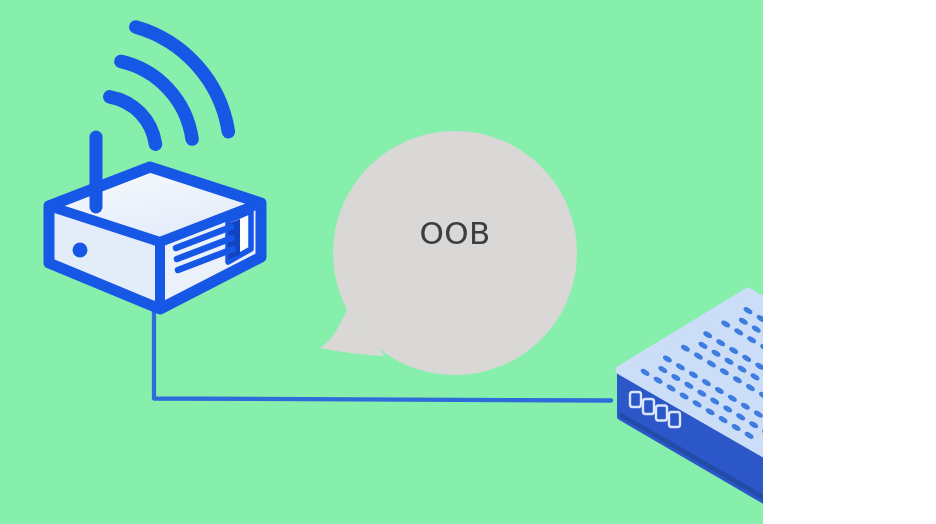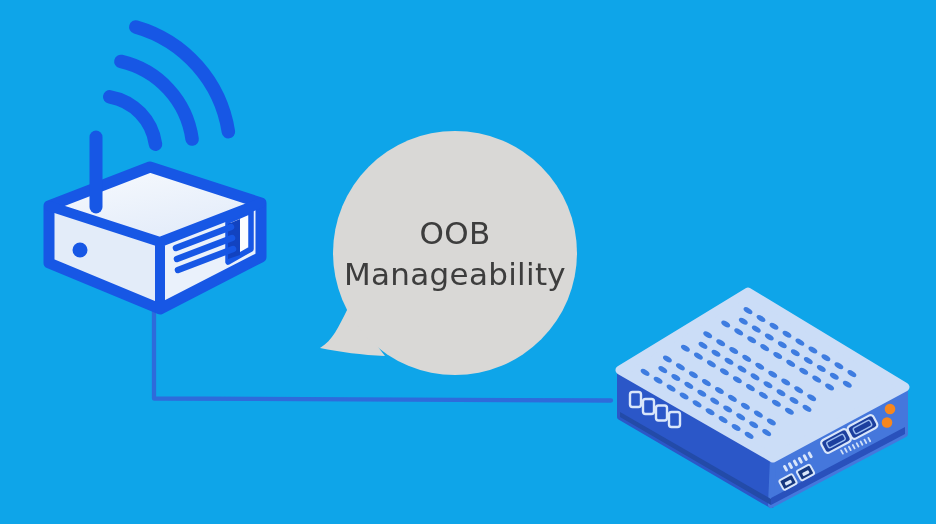--- a/index.html
+++ b/index.html
@@ -1,16 +1,16 @@
 <!DOCTYPE html>
 <html><head>
 <meta charset="utf-8">
 <style>
   html,body{margin:0;padding:0;background:#ffffff;}
-  .stage{position:relative;width:936px;height:524px;background:#0ea5e9;overflow:hidden;
+  .stage{position:relative;width:763px;height:524px;background:#86efac;overflow:hidden;
          font-family:"DejaVu Sans", sans-serif;}
   .stage svg{position:absolute;left:0;top:0;}
   .bubble-text{position:absolute;left:295px;top:213px;width:320px;text-align:center;
                font-size:31px;line-height:41px;color:#3D3D3D;letter-spacing:0.3px;
                font-family:"DejaVu Sans","Liberation Sans",sans-serif;}
 </style>
 </head>
 <body>
 
 <div class="stage">
@@ -200,15 +200,14 @@
 
     <g fill="#F6871E">
       <circle cx="890" cy="409" r="5.3"></circle>
       <circle cx="887" cy="422.5" r="5.3"></circle>
     </g>
   </g>
 </svg>
 
   <div class="bubble-text">
     <div>OOB</div>
-    <div>Manageability</div>
   </div>
 </div>
 
 </body></html>

